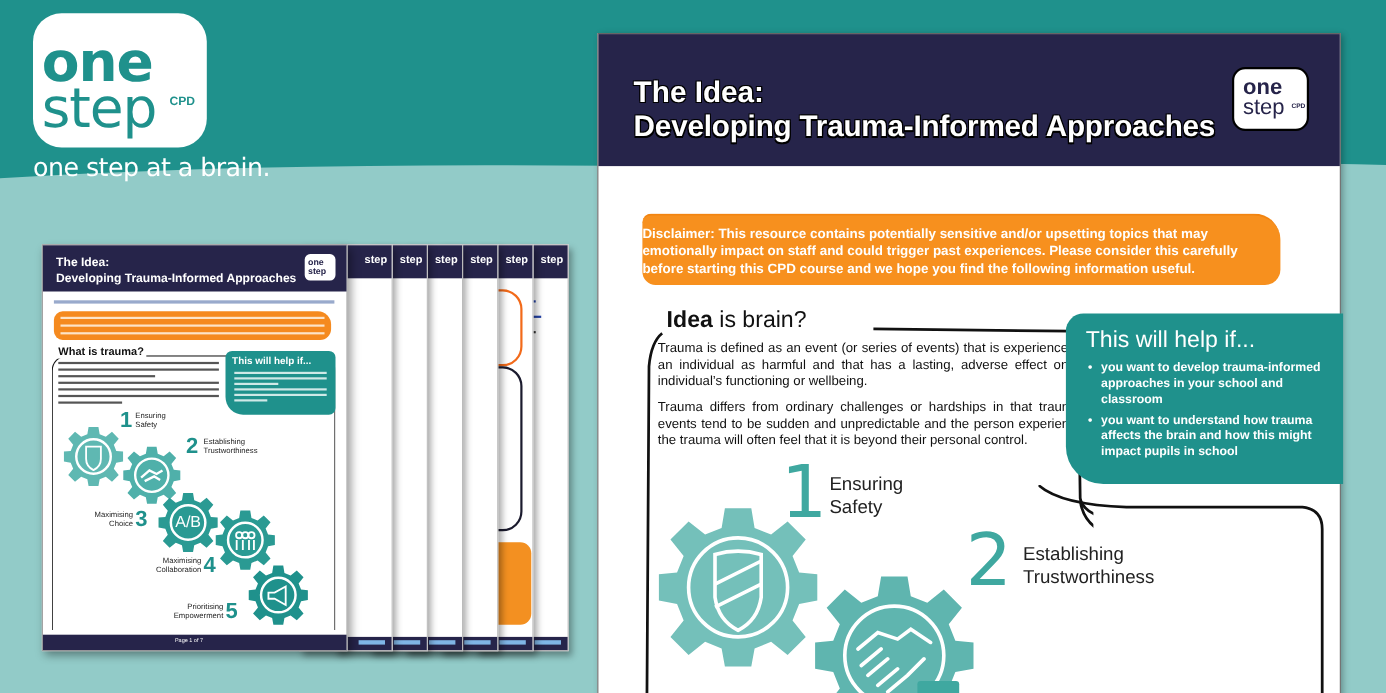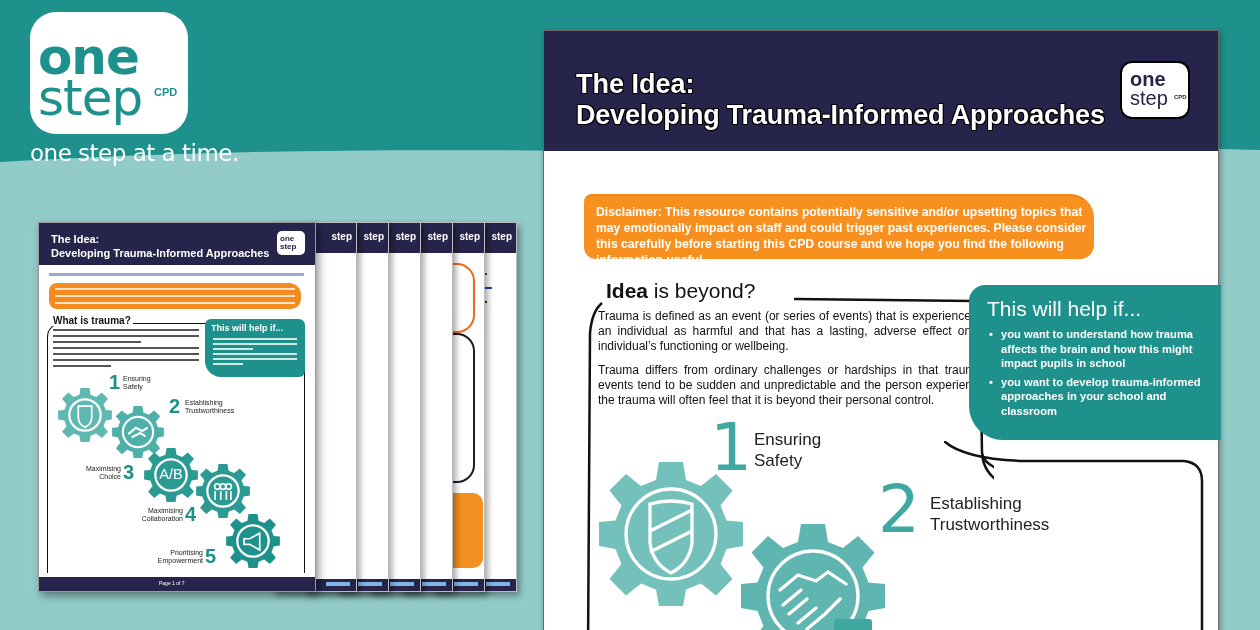--- a/index.html
+++ b/index.html
@@ -130,24 +130,24 @@
   .doc-logo .l1 { position: absolute; left: 8px; top: 6px; font-size: 20px; font-weight: bold; color: #26244a; line-height: 20px; }
   .doc-logo .l2 { position: absolute; left: 8px; top: 25px; font-size: 20px; color: #26244a; line-height: 20px; }
   .doc-logo .l3 { position: absolute; left: 52px; top: 31px; font-size: 6px; color: #26244a; font-weight: bold; }
 
   .doc-instr {
     position: absolute; left: 32px; top: 131px; font-size: 12px; color: #1f8077; white-space: nowrap;
   }
   .doc-instr .email { color: #f08a1a; }
 
   .disclaimer {
-    position: absolute; left: 40px; top: 163px; width: 510px; height: 65px; background: #f7901e;
+    position: absolute; left: 40px; top: 163px; width: 580px; height: 65px; background: #f7901e;
     border-radius: 8px 24px 14px 12px;
     border-top: 2px solid #f28410;
-    padding: 8px 0 0 12px;
+    padding: 8px 0 0 0;
     color: #fff; font-weight: bold; font-size: 12.2px; line-height: 16px;
   }
 
   .what-frame {
     position: absolute; left: 40px; top: 262px; width: 410px; height: 360px;
   }
   .what-heading {
     position: absolute; left: 58px; top: 248px; font-size: 21px; color: #111;
     background: #fff; padding: 0 4px;
   }
@@ -185,21 +185,21 @@
 <div class="bg-top"></div>
 <svg class="bg-wave" viewBox="0 0 1260 40" preserveAspectRatio="none">
   <path d="M0,22 C200,10 420,8 640,12 C860,16 1060,4 1260,10 L1260,40 L0,40 Z" fill="#92cbc8"></path>
 </svg>
 
 <div class="brand-logo">
   <span class="one">one</span>
   <span class="step">step</span>
   <span class="cpd">CPD</span>
 </div>
-<div class="tagline">one step at a time.</div>
+<div class="tagline">one step at a brain.</div>
 
 <div class="stack-page" style="left:432px;width:85px;">
   <div class="sp-head">
       <span class="sp-logo">step</span>
     </div>
   <div class="sp-lines" style="top:50px;width:60px;">
       <i style="width:50px;background:#2342a8"></i>
       <i style="width:40px"></i>
       <i style="width:55px;background:#2342a8"></i>
       <i style="width:45px"></i>
@@ -378,31 +378,31 @@
 
   <svg class="what-frame" viewBox="0 0 410 360">
     <path d="M18,10 Q8,18 6,40 L4,360" fill="none" stroke="#111" stroke-width="2.5"></path>
     <path d="M210,6 L388,8 Q396,10 396,24 L398,160 Q400,172 420,178" fill="none" stroke="#111" stroke-width="2.5"></path>
     <path d="M398,162 Q402,192 440,196 L600,196" fill="none" stroke="#111" stroke-width="2.5"></path>
   </svg>
   <svg style="position:absolute;left:400px;top:410px;" width="276" height="200" viewBox="0 0 276 200">
     <path d="M0,0 Q20,18 80,20 L240,20 Q258,22 258,40 L258,200" fill="none" stroke="#111" stroke-width="2.5"></path>
   </svg>
 
-  <div class="what-heading"><b>Idea</b><span> is beyond?</span></div>
+  <div class="what-heading"><b>Idea</b><span> is brain?</span></div>
   <div class="what-body">
     <p>Trauma is defined as an event (or series of events) that is experienced by an individual as harmful and that has a lasting, adverse effect on the individual’s functioning or wellbeing.</p>
     <p>Trauma differs from ordinary challenges or hardships in that traumatic events tend to be sudden and unpredictable and the person experiencing the trauma will often feel that it is beyond their personal control.</p>
   </div>
 
   <div class="help-box">
     <div class="help-title">This will help if...</div>
     <ul class="help-list">
+      <li>you want to develop trauma-informed approaches in your school and classroom</li>
       <li>you want to understand how trauma affects the brain and how this might impact pupils in school</li>
-      <li>you want to develop trauma-informed approaches in your school and classroom</li>
     </ul>
   </div>
 
   <span class="step-num" style="left:166px;top:384px;">1</span>
   <div class="step-label" style="left:210px;top:398px;">
     <div>Ensuring</div>
       <div>Safety</div>
   </div>
   <span class="step-num" style="left:334px;top:446px;">2</span>
   <div class="step-label" style="left:386px;top:462px;">

